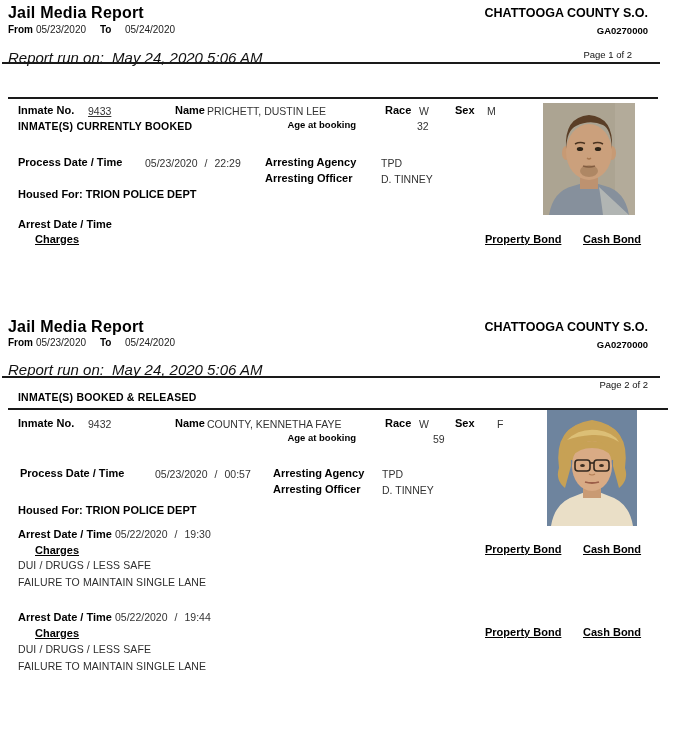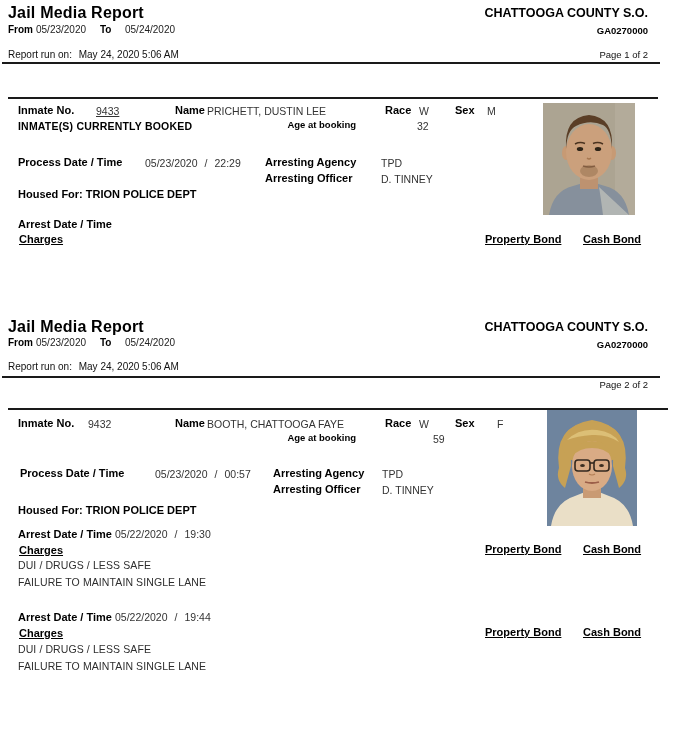--- a/index.html
+++ b/index.html
@@ -5,31 +5,31 @@
   html,body{margin:0;padding:0;background:#fff;}
   .report{position:relative;width:674px;height:743px;background:#fff;overflow:hidden;
           font-family:"Liberation Sans",sans-serif;color:#000;}
   .page{position:absolute;left:0;width:674px;}
   .abs{position:absolute;white-space:nowrap;}
   .title{font-size:16px;font-weight:bold;letter-spacing:0.2px;}
   .agency{font-size:12.5px;font-weight:bold;}
   .ori{font-size:9.5px;font-weight:bold;}
   .hdr-lbl{font-size:10px;font-weight:bold;}
   .hdr-val{font-size:10px;color:#222;}
-  .run{font-size:10px;color:#111;}
+  .run{font-size:15px;font-style:italic;color:#111;}
   .pageno{font-size:9.5px;color:#111;}
   .rule{position:absolute;left:2px;width:658px;border-top:2px solid #1a1a1a;}
   .secline{position:absolute;border-top:2px solid #1a1a1a;}
   .section-title{font-size:10.5px;font-weight:bold;letter-spacing:0.2px;}
   .lbl{font-size:11px;font-weight:bold;}
   .slbl{font-size:9.5px;font-weight:bold;}
   .val{font-size:10.5px;color:#333;}
   .slash{display:inline-block;margin:0 7px;color:#333;}
   .bond{font-size:11px;font-weight:bold;text-decoration:underline;}
-  .charges-h{font-size:11px;font-weight:bold;text-decoration:underline;}
+  .charges-h{font-size:11px;font-weight:bold;text-decoration:underline;margin-left:16px;}
   .charge{font-size:10.5px;color:#2e2e2e;letter-spacing:0.1px;}
   .photo{position:absolute;overflow:hidden;}
   .photo svg{display:block;}
 </style>
 </head>
 <body>
 
 <div class="report">
 
   <div class="page" style="top:0;height:313px;">
@@ -39,29 +39,29 @@
     <span class="abs hdr-lbl" style="left:8px;top:24px;">From</span>
     <span class="abs hdr-val" style="left:36px;top:24px;">05/23/2020</span>
     <span class="abs hdr-lbl" style="left:100px;top:24px;">To</span>
     <span class="abs hdr-val" style="left:125px;top:24px;">05/24/2020</span>
     <div class="abs ori" style="right:26px;top:25px;">GA0270000</div>
 
     <div class="abs run" style="left:8px;top:49px;">
       <span>Report run on:</span>
       <span style="margin-left:4px;">May 24, 2020 5:06 AM</span>
     </div>
-    <div class="abs pageno" style="right:26px;top:49px;margin-left:19px;">Page 1 of 2</div>
+    <div class="abs pageno" style="right:42px;top:49px;margin-left:19px;">Page 1 of 2</div>
 
     <div class="rule" style="top:62px;"></div>
 
     <div class="abs section-title" style="left:18px;top:77px;margin-top:43px;">INMATE(S) CURRENTLY BOOKED</div>
     <div class="secline" style="top:97px;left:8px;width:650px;"></div>
 
     <span class="abs lbl" style="left:18px;top:104px;">Inmate No.</span>
-    <span class="abs val" style="left:96px;top:105px;text-decoration:underline;">9433</span>
+    <span class="abs val" style="left:88px;top:105px;text-decoration:underline;">9433</span>
     <span class="abs lbl" style="left:175px;top:104px;">Name</span>
     <span class="abs val" style="left:207px;top:105px;">PRICHETT, DUSTIN LEE</span>
     <span class="abs lbl" style="left:385px;top:104px;">Race</span>
     <span class="abs val" style="left:419px;top:105px;">W</span>
     <span class="abs lbl" style="left:455px;top:104px;">Sex</span>
     <span class="abs val" style="left:487px;top:105px;">M</span>
     <span class="abs slbl" style="right:318px;top:119px;">Age at booking</span>
     <span class="abs val" style="left:417px;top:120px;">32</span>
 
     <span class="abs lbl" style="left:18px;top:156px;">Process Date / Time</span>
@@ -117,26 +117,27 @@
     <div class="abs ori" style="right:26px;top:26px;">GA0270000</div>
 
     <div class="abs run" style="left:8px;top:48px;">
       <span>Report run on:</span>
       <span style="margin-left:4px;">May 24, 2020 5:06 AM</span>
     </div>
     <div class="abs pageno" style="right:26px;top:48px;margin-top:18px;">Page 2 of 2</div>
 
     <div class="rule" style="top:63px;"></div>
 
+    <div class="abs section-title" style="left:18px;top:78px;">INMATE(S) BOOKED &amp; RELEASED</div>
     <div class="secline" style="top:95px;left:8px;width:660px;"></div>
 
     <span class="abs lbl" style="left:18px;top:104px;">Inmate No.</span>
     <span class="abs val" style="left:88px;top:105px;">9432</span>
     <span class="abs lbl" style="left:175px;top:104px;">Name</span>
-    <span class="abs val" style="left:207px;top:105px;">BOOTH, CHATTOOGA FAYE</span>
+    <span class="abs val" style="left:207px;top:105px;">COUNTY, KENNETHA FAYE</span>
     <span class="abs lbl" style="left:385px;top:104px;">Race</span>
     <span class="abs val" style="left:419px;top:105px;">W</span>
     <span class="abs lbl" style="left:455px;top:104px;">Sex</span>
     <span class="abs val" style="left:497px;top:105px;">F</span>
     <span class="abs slbl" style="right:318px;top:119px;">Age at booking</span>
     <span class="abs val" style="left:417px;top:120px;padding-left:16px;">59</span>
 
     <span class="abs lbl" style="left:20px;top:154px;">Process Date / Time</span>
     <span class="abs val" style="left:155px;top:155px;">
       <span>05/23/2020</span><span class="slash">/</span><span>00:57</span>

